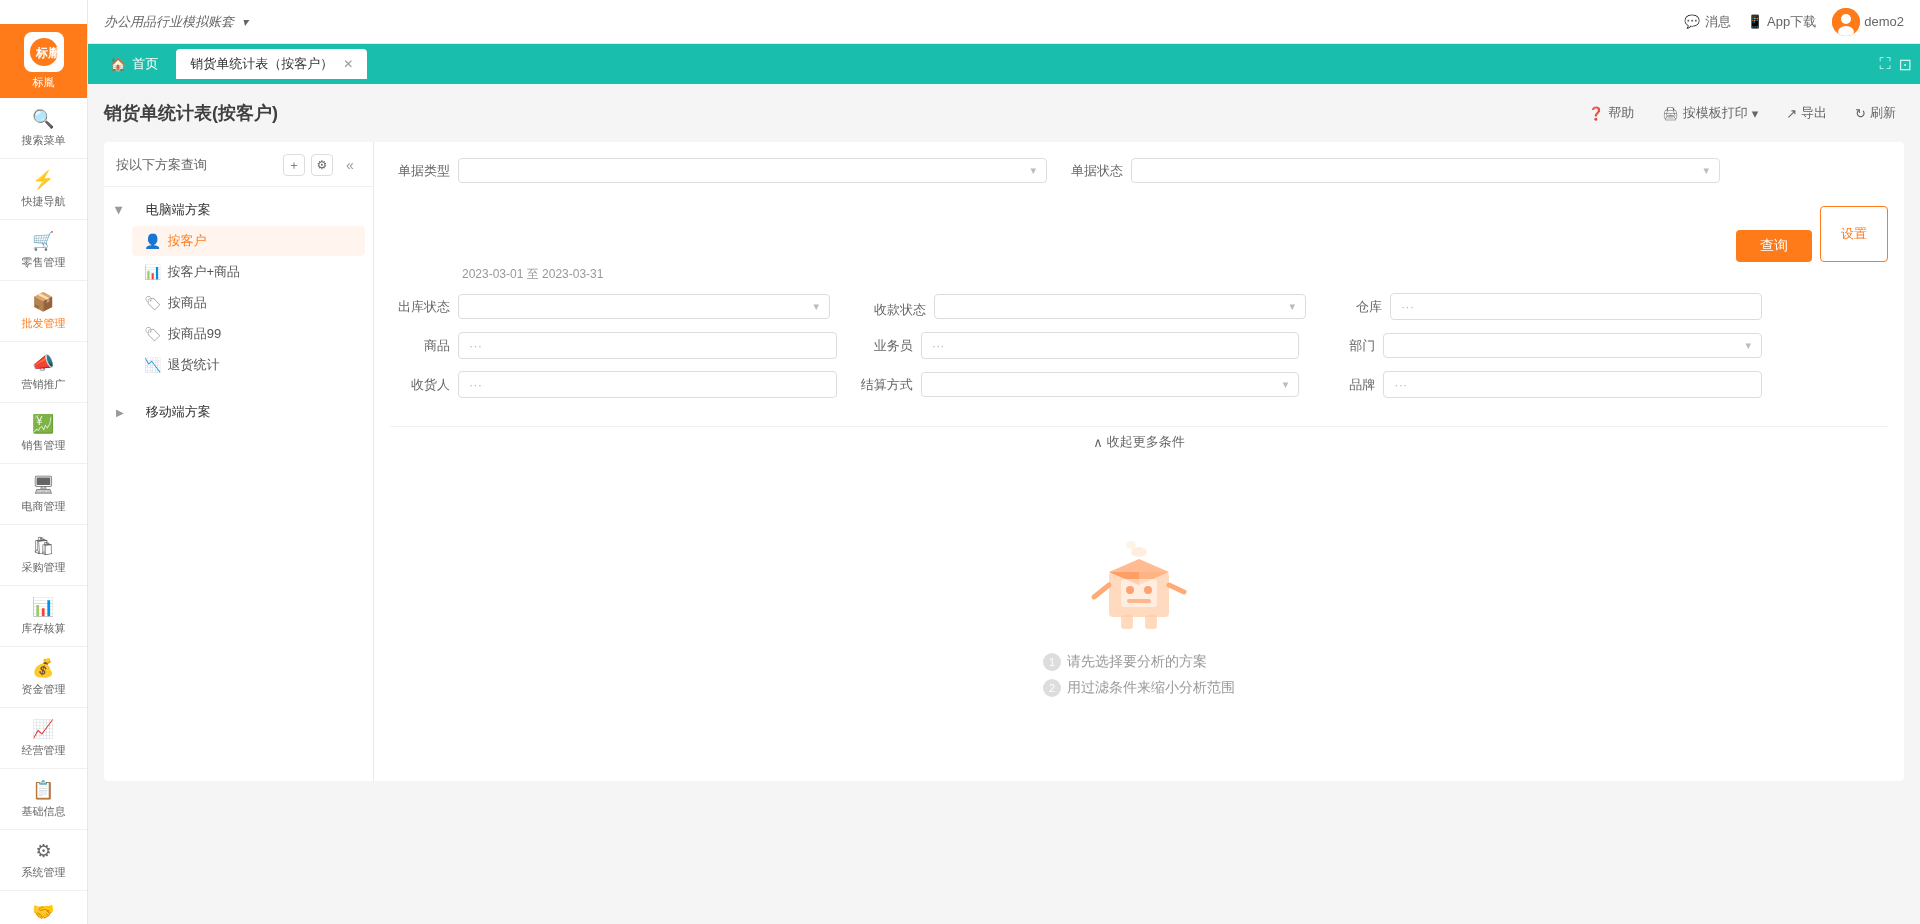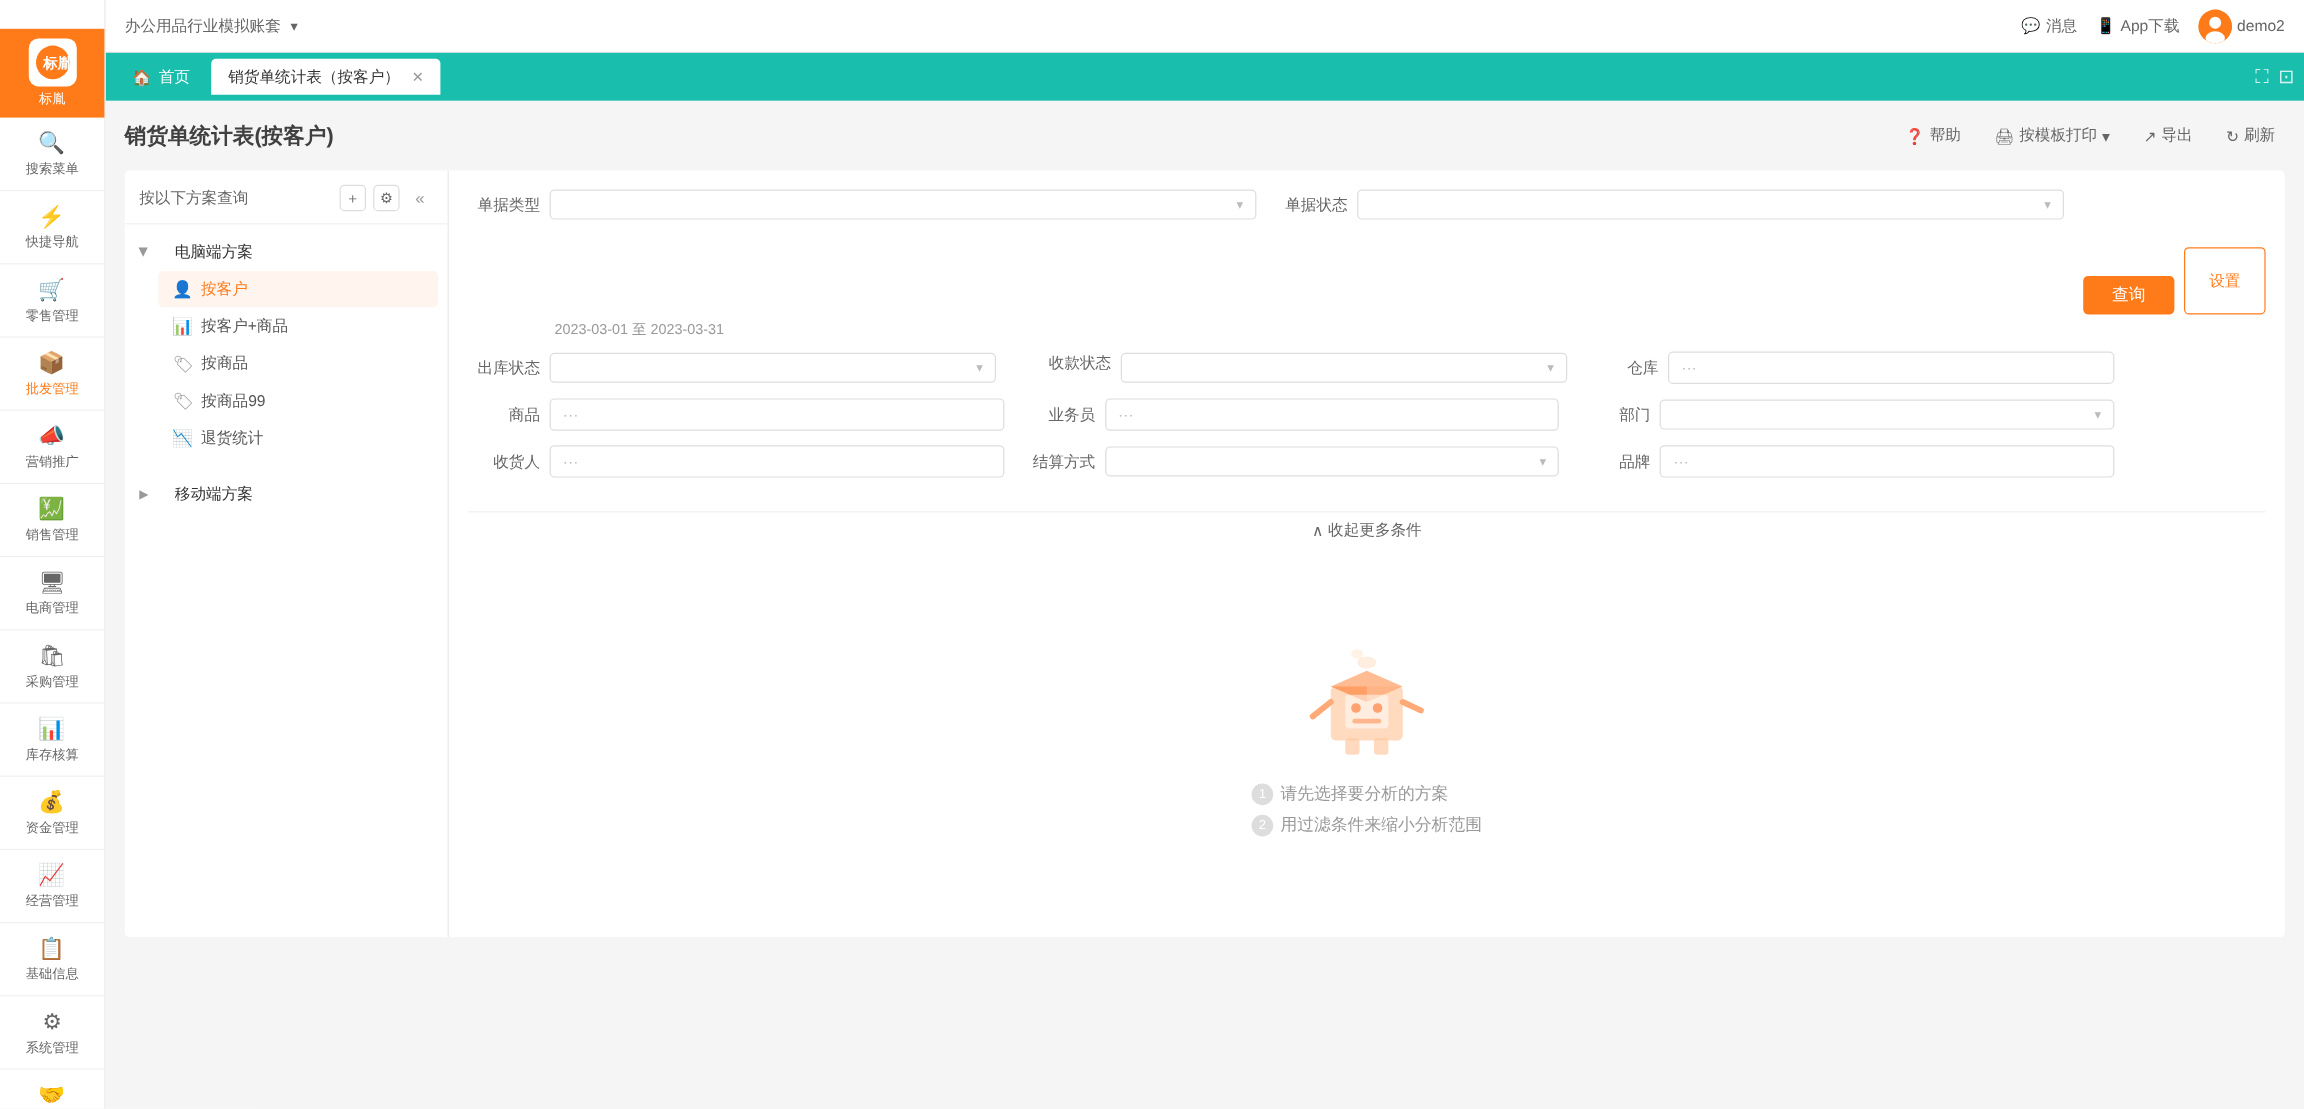--- a/index.html
+++ b/index.html
@@ -16,21 +16,21 @@
     .sidebar-item { display: flex; flex-direction: column; align-items: center; padding: 10px 4px; cursor: pointer; color: #666; font-size: 12px; border-bottom: 1px solid #f0f0f0; }
     .sidebar-item.active { color: #ff7b1a; }
     .sidebar-item .s-icon { font-size: 18px; margin-bottom: 3px; }
     .sidebar-item .s-label { font-size: 11px; text-align: center; }
 
     
     .main { flex: 1; display: flex; flex-direction: column; overflow: hidden; }
 
     
     .top-header { background: #fff; height: 44px; display: flex; align-items: center; padding: 0 16px; border-bottom: 1px solid #e8e8e8; justify-content: space-between; }
-    .header-left { display: flex; align-items: center; gap: 8px; }
+    .header-left { display: flex; align-items: center; gap: 8px; font-style: italic; }
     .app-title { font-size: 13px; color: #666; }
     .header-dropdown { color: #666; cursor: pointer; font-size: 12px; }
     .header-right { display: flex; align-items: center; gap: 16px; }
     .header-action { display: flex; align-items: center; gap: 4px; color: #666; cursor: pointer; font-size: 13px; }
     .avatar { width: 28px; height: 28px; border-radius: 50%; background: #ff7b1a; display: flex; align-items: center; justify-content: center; color: #fff; font-size: 12px; overflow: hidden; }
 
     
     .tab-bar { background: #1abeac; display: flex; align-items: center; height: 40px; padding: 0 8px; gap: 4px; }
     .tab-item { padding: 6px 14px; border-radius: 4px 4px 0 0; cursor: pointer; font-size: 13px; color: rgba(255,255,255,0.85); display: flex; align-items: center; gap: 6px; }
     .tab-item.active { background: #fff; color: #333; border-radius: 4px 4px 0 0; }
@@ -321,21 +321,21 @@
             </div>
 
             <div style="display:flex; align-items:center; gap:16px; margin-bottom:12px;">
               <div style="display:flex; align-items:center; gap:8px; flex:1;">
                 <span class="filter-label">出库状态</span>
                 <div class="filter-control" style="flex:1;">
                   <span class="filter-placeholder"></span>
                   <span class="filter-dropdown-icon">▾</span>
                 </div>
               </div>
-              <div style="display:flex; align-items:flex-start; gap:8px; flex:1;margin-left:20px;">
+              <div style="display:flex; align-items:flex-end; gap:8px; flex:1;margin-left:20px;">
                 <span class="filter-label">收款状态</span>
                 <div class="filter-control" style="flex:1;">
                   <span class="filter-placeholder"></span>
                   <span class="filter-dropdown-icon">▾</span>
                 </div>
               </div>
               <div style="display:flex; align-items:center; gap:8px; flex:1;">
                 <span class="filter-label">仓库</span>
                 <div class="filter-control" style="flex:1;">
                   <span class="filter-placeholder">···</span>

